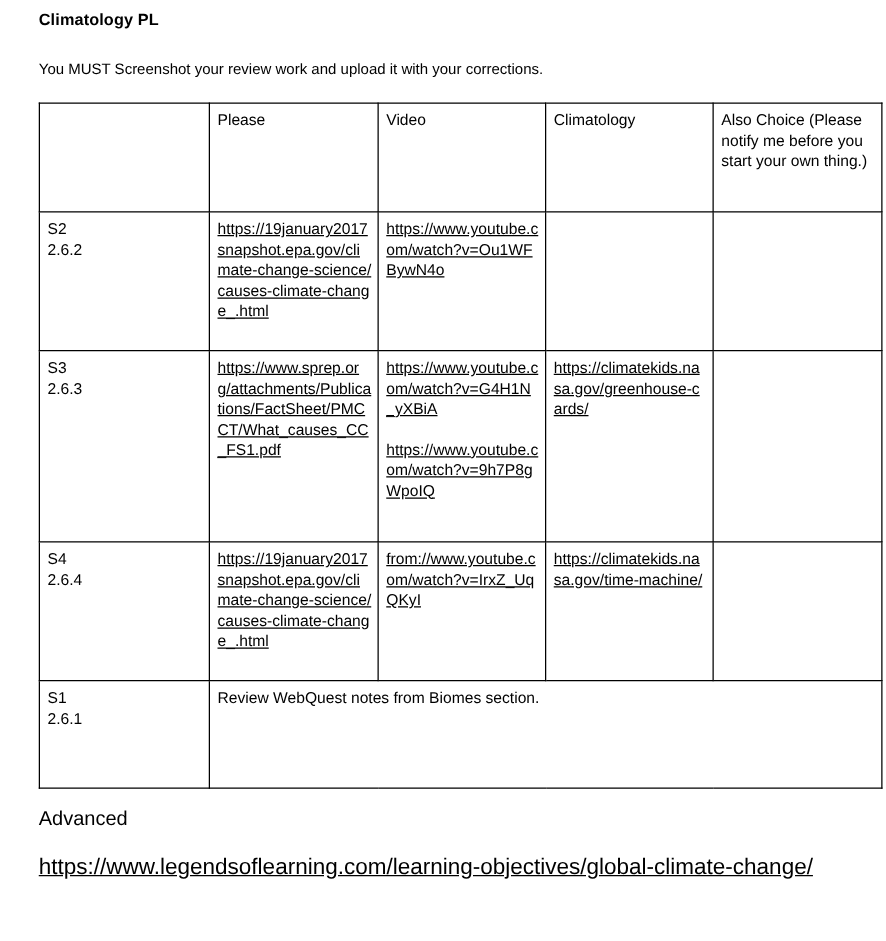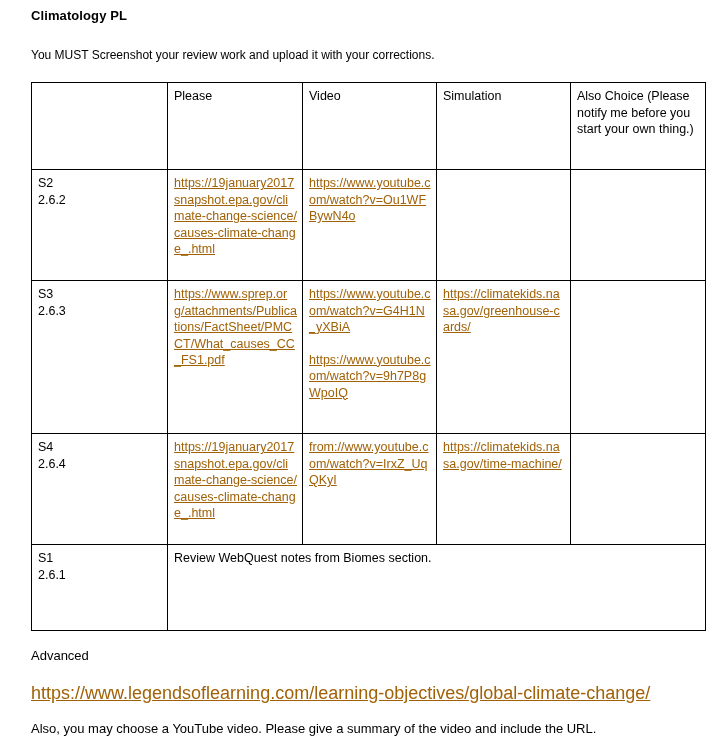--- a/index.html
+++ b/index.html
@@ -71,35 +71,35 @@
     white-space: pre-line;
     word-break: normal;
   }
   .head-label {
     word-break: normal;
   }
   .plain-cell {
     word-break: normal;
   }
   a.lnk {
-    color: #a16207;
+    color: #000000;
     text-decoration: underline;
   }
   .lnk-block {
     display: block;
   }
   .lnk-gap {
     display: block;
     height: 16px;
   }
   .advanced-label {
     position: absolute;
     left: 17px;
     top: 648px;
-    font-size: 13px;
+    font-size: 16px;
     line-height: 16px;
   }
   .advanced-link {
     position: absolute;
     left: 17px;
     top: 685px;
     font-size: 18px;
     line-height: 16px;
   }
   .closing-line {
@@ -132,21 +132,21 @@
         <td>
           <span class="head-label"></span>
         </td>
         <td>
           <span class="head-label">Please</span>
         </td>
         <td>
           <span class="head-label">Video</span>
         </td>
         <td>
-          <span class="head-label">Simulation</span>
+          <span class="head-label">Climatology</span>
         </td>
         <td>
           <span class="head-label">Also Choice</span>
           <span class="head-label sub">(Please notify me
 before you start
 your own thing.)</span>
         </td>
       </tr>
 
       <tr class="row-s2">
@@ -219,15 +219,14 @@
       </tr>
     </tbody>
   </table>
 
   <div class="advanced-label">Advanced</div>
 
   <div class="advanced-link">
     <a class="lnk" href="#">https://www.legendsoflearning.com/learning-objectives/global-climate-change/</a>
   </div>
 
-  <div class="closing-line">Also, you may choose a YouTube video. Please give a summary of the video and include the URL.</div>
 
 </div>
 
 </body></html>

